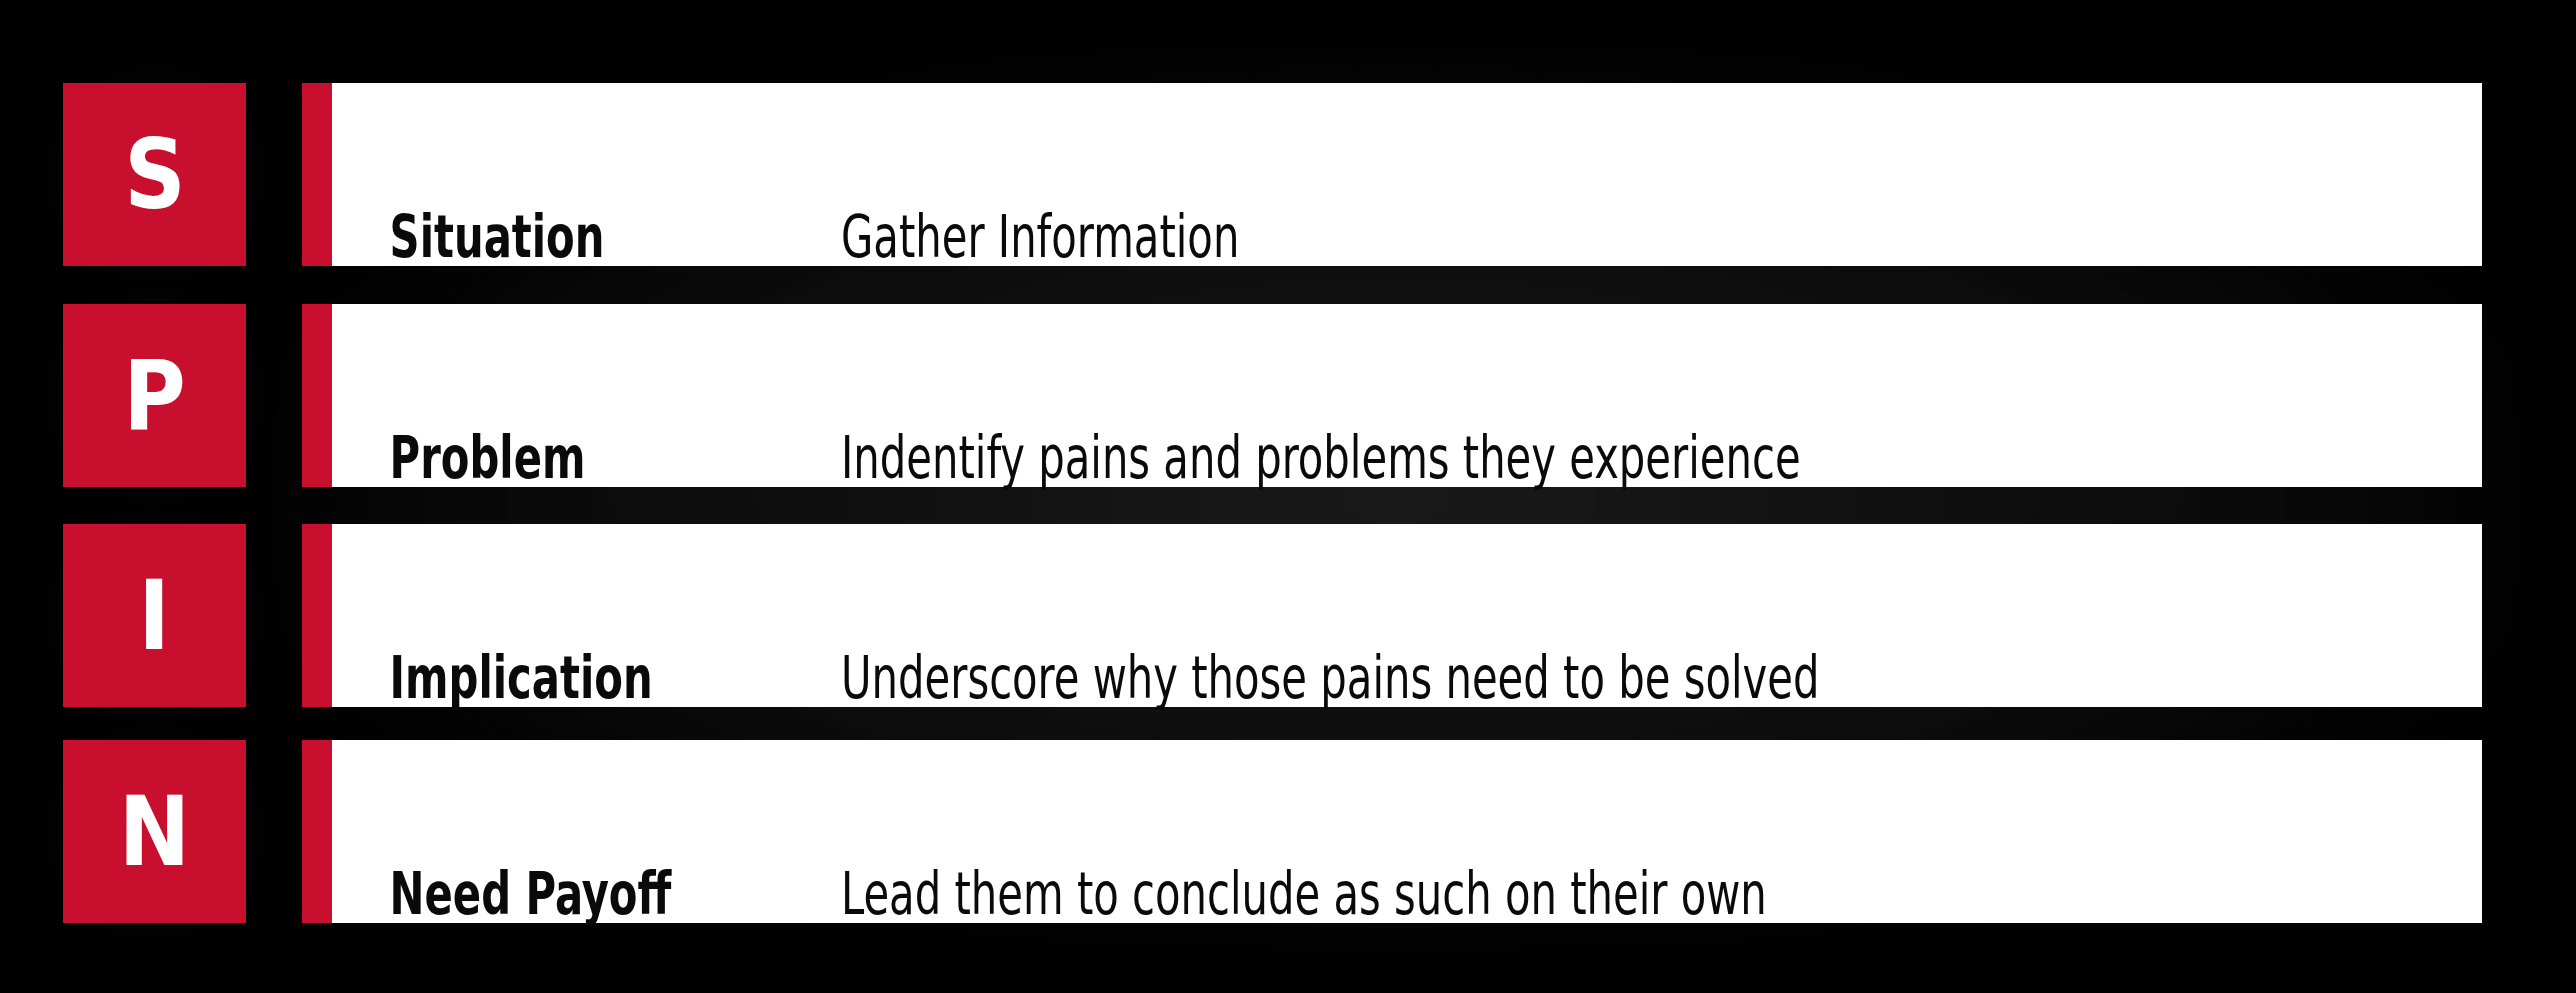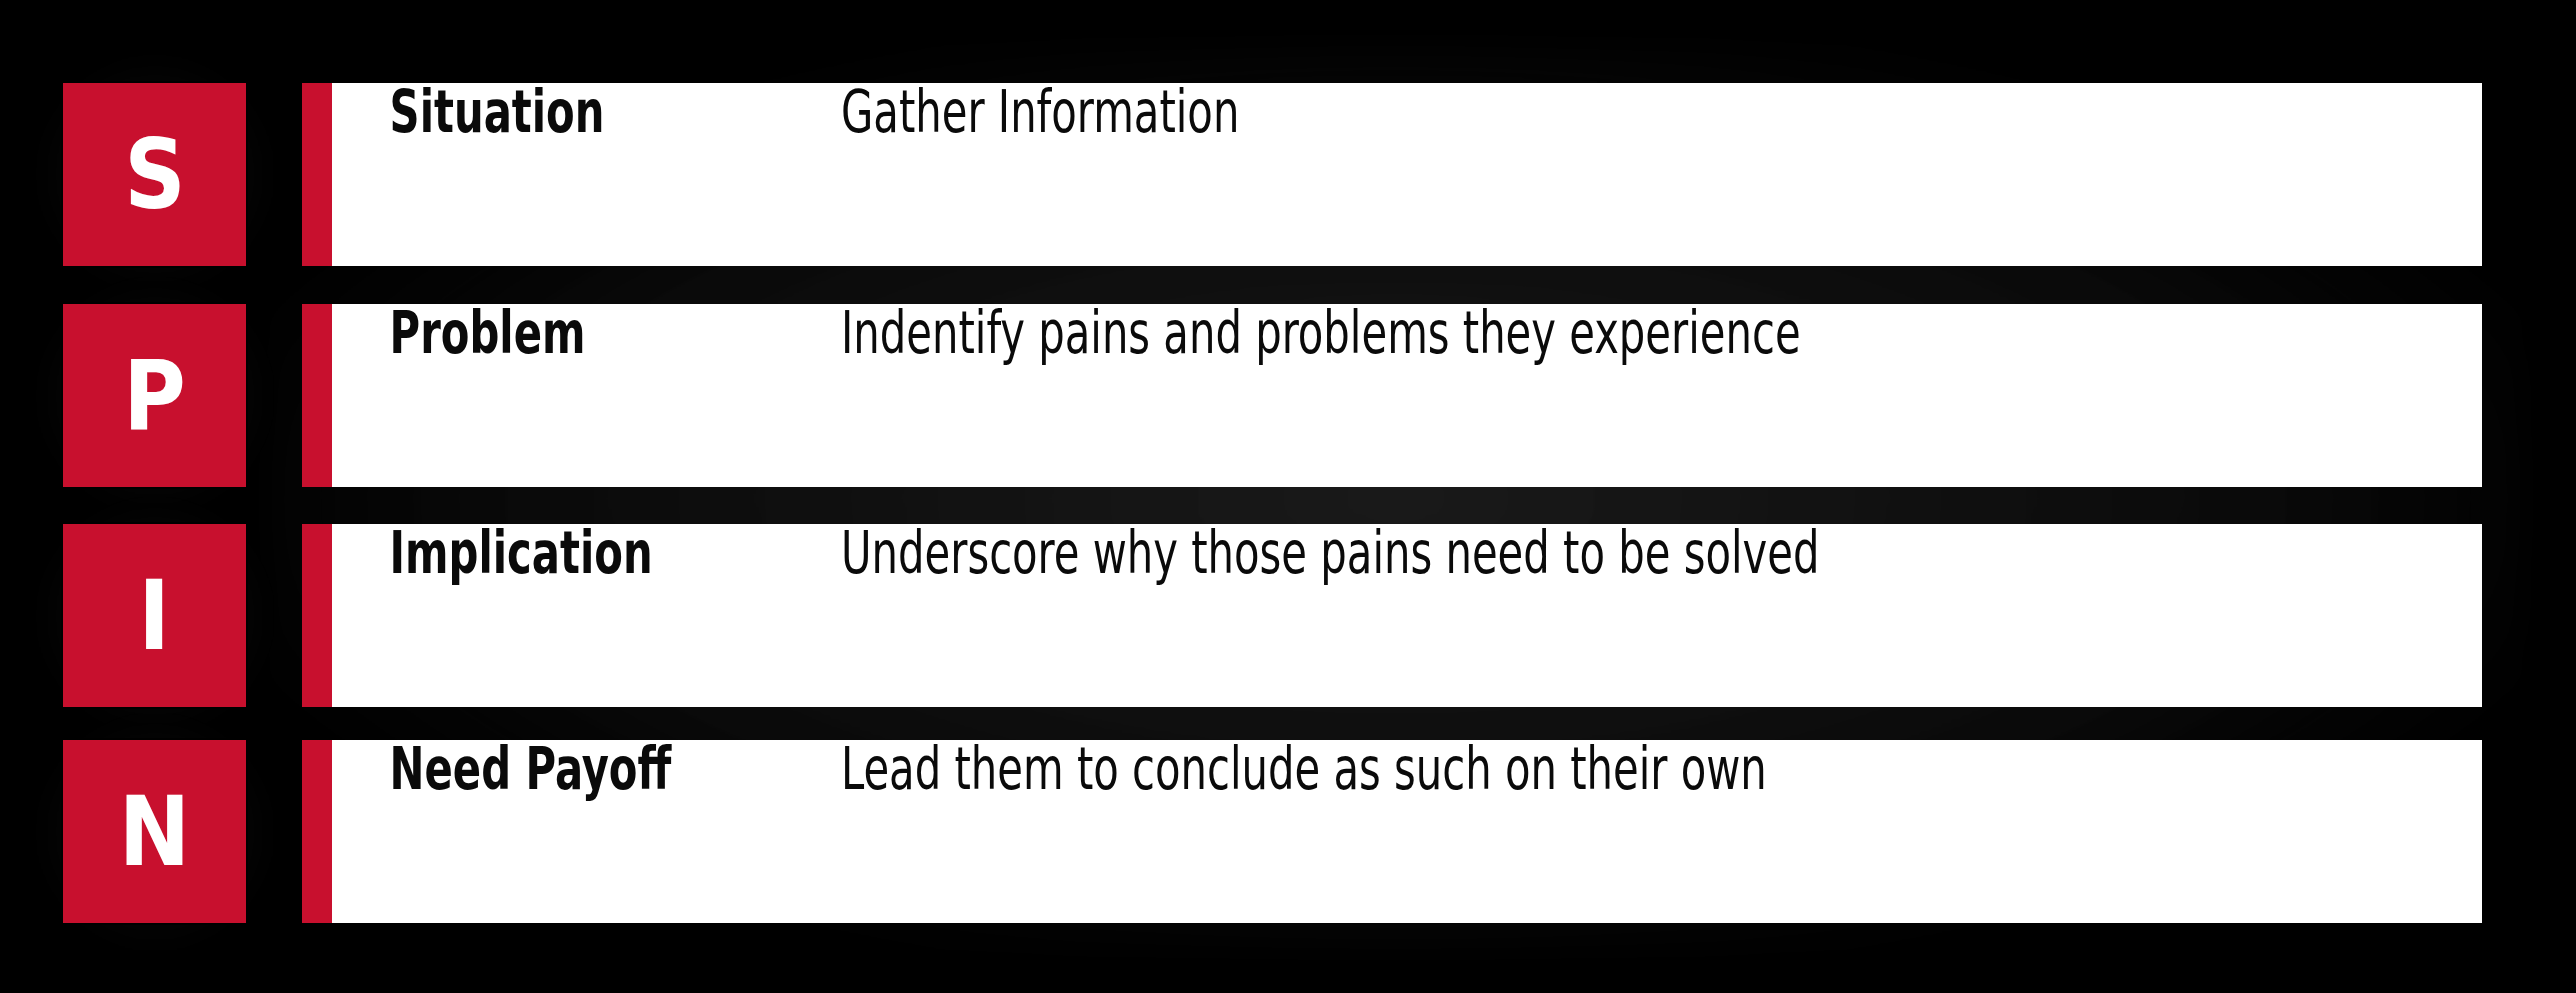--- a/index.html
+++ b/index.html
@@ -96,21 +96,21 @@
   .spin-row .row-accent {
     width: 30px;
     height: 183px;
     background: #C8102E;
     flex: 0 0 30px;
   }
   .spin-row .row-body {
     flex: 1 1 auto;
     height: 183px;
     display: flex;
-    align-items: flex-start;
+    align-items: flex-end;
     background: #FFFFFF;
   }
   .row-label {
     flex: 0 0 509px;
     padding-left: 72px;
     box-sizing: border-box;
     color: #0A0A0A;
     font-family: "DejaVu Sans Condensed", "Liberation Sans Narrow", "Liberation Sans", sans-serif;
     font-weight: 700;
     font-size: 58px;

